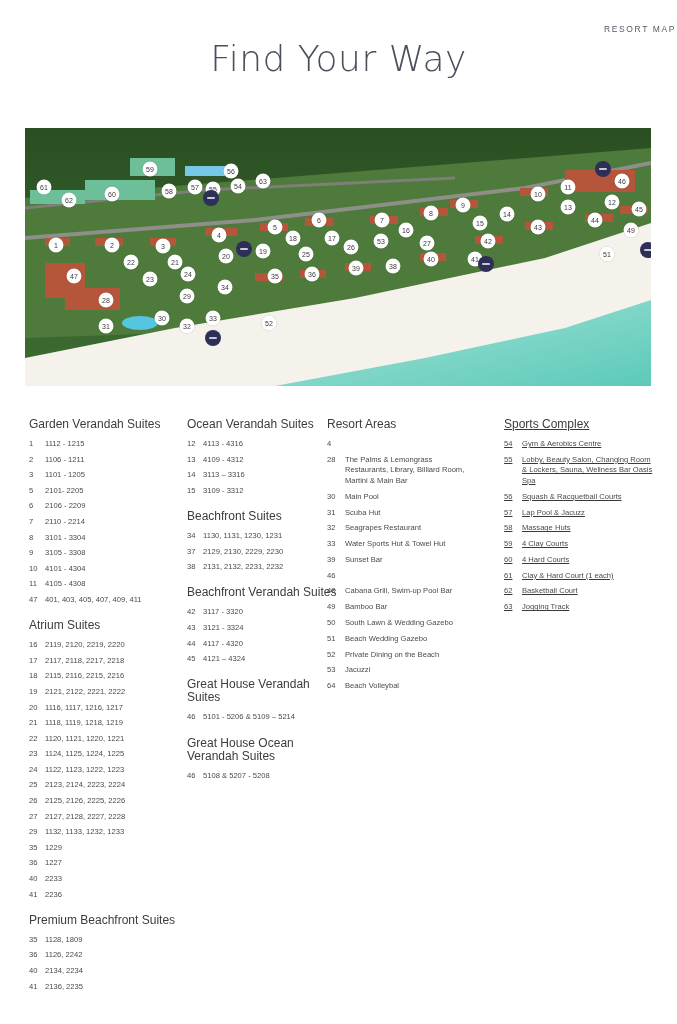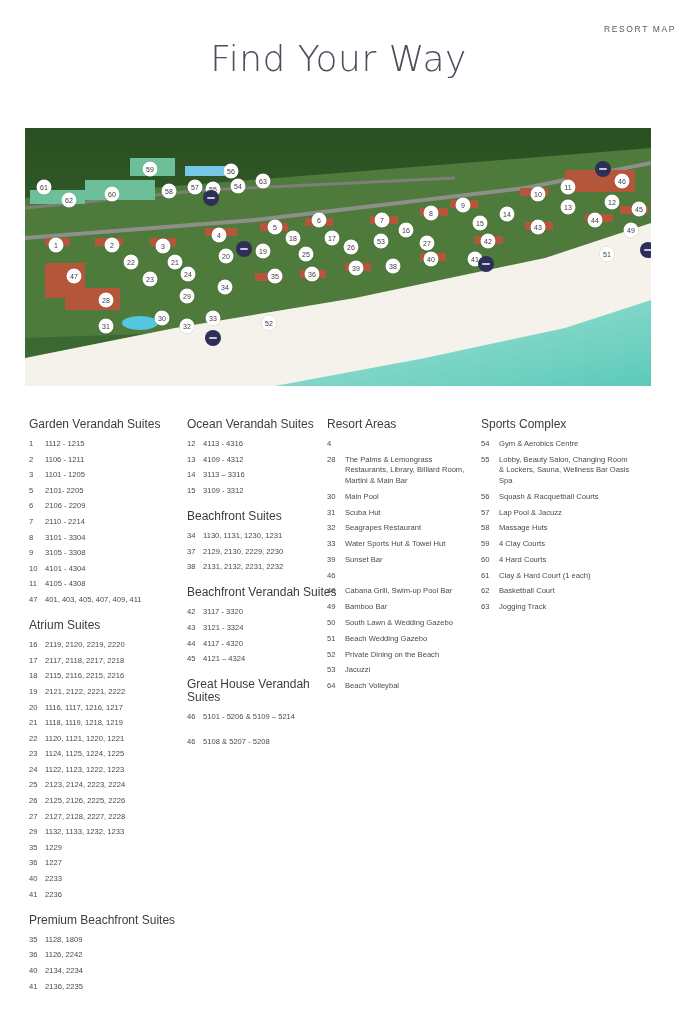--- a/index.html
+++ b/index.html
@@ -393,20 +393,21 @@
   <div class="group">
     <h3>Great House Verandah Suites</h3>
     <div>
         <div class="row">
           <span class="num">46</span>
           <span class="val">5101 - 5206 &amp; 5109 – 5214</span>
         </div>
       </div>
   </div>
   <div class="group">
+    <h3 style="width:110px;">Great House Ocean Verandah Suites</h3>
     <div>
         <div class="row">
           <span class="num">46</span>
           <span class="val">5108 &amp; 5207 - 5208</span>
         </div>
       </div>
   </div>
 </div>
 
 <div class="col col-resort" style="left:327px; width:145px;">
@@ -468,21 +469,21 @@
           <span class="val">Jacuzzi</span>
         </div>
         <div class="row">
           <span class="num">64</span>
           <span class="val">Beach Volleybal</span>
         </div>
       </div>
   </div>
 </div>
 
-<div class="col col-sports" style="left:481px; width:150px;">
+<div class="col col-sports" style="left:504px; width:150px;text-decoration:underline;">
   <div class="group">
     <h3>Sports Complex</h3>
     <div>
         <div class="row">
           <span class="num">54</span>
           <span class="val">Gym &amp; Aerobics Centre</span>
         </div>
         <div class="row">
           <span class="num">55</span>
           <span class="val">Lobby, Beauty Salon, Changing Room &amp; Lockers, Sauna, Wellness Bar Oasis Spa</span>

